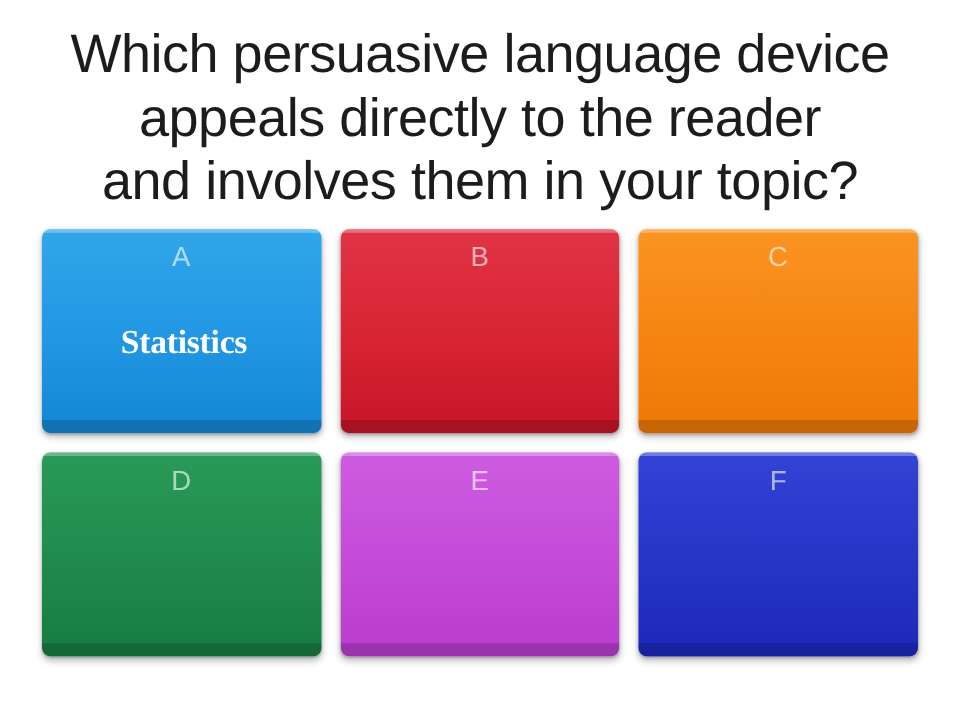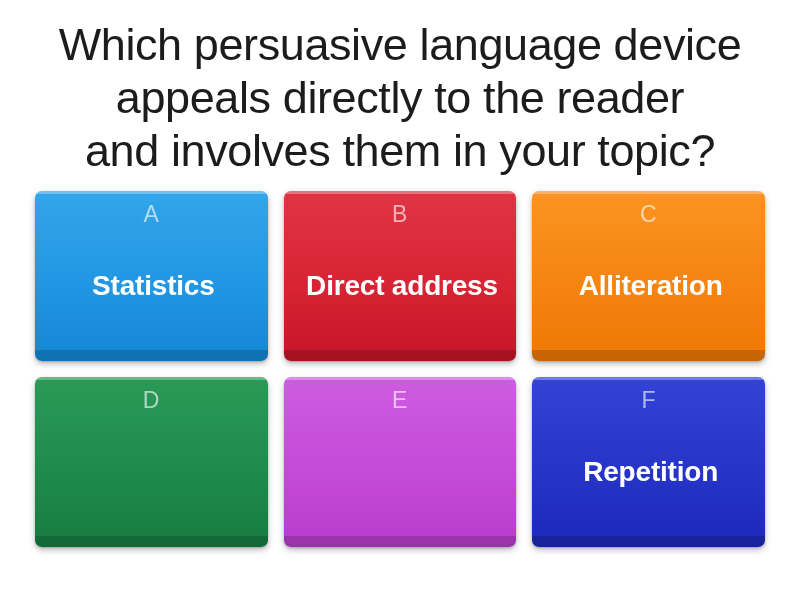--- a/index.html
+++ b/index.html
@@ -98,21 +98,21 @@
   .card-label {
     position: relative;
     z-index: 2;
     flex: 1;
     display: flex;
     align-items: center;
     justify-content: center;
     width: 100%;
     padding: 0 4px 14px 8px;
     box-sizing: border-box;
-    font-family: Liberation Sans, sans-serif;
+    font-family: Liberation Serif, serif;
     font-size: 28px;
     font-weight: 700;
     line-height: 1.1;
     color: #ffffff;
     text-align: center;
     letter-spacing: -0.2px;
   }
 
   
 </style>
@@ -129,35 +129,32 @@
 
   <div class="answer-grid">
 
     <div class="answer-card" style="background: linear-gradient(rgb(50, 166, 234) 0%, rgb(33, 150, 227) 55%, rgb(20, 135, 212) 100%);">
       <span class="card-letter">A</span>
       <span class="card-label">Statistics</span>
     </div>
 
     <div class="answer-card" style="background: linear-gradient(rgb(224, 52, 69) 0%, rgb(216, 36, 52) 55%, rgb(198, 21, 40) 100%);">
       <span class="card-letter">B</span>
-      <span class="card-label">Direct address</span>
     </div>
 
     <div class="answer-card" style="background: linear-gradient(rgb(251, 148, 34) 0%, rgb(245, 132, 16) 55%, rgb(238, 120, 5) 100%);">
       <span class="card-letter">C</span>
-      <span class="card-label">Alliteration</span>
     </div>
 
     <div class="answer-card" style="background: linear-gradient(rgb(42, 154, 88) 0%, rgb(31, 138, 76) 55%, rgb(23, 124, 65) 100%);">
       <span class="card-letter">D</span>
     </div>
 
     <div class="answer-card" style="background: linear-gradient(rgb(205, 92, 224) 0%, rgb(196, 74, 216) 55%, rgb(184, 60, 205) 100%);">
       <span class="card-letter">E</span>
     </div>
 
     <div class="answer-card" style="background: linear-gradient(rgb(51, 67, 214) 0%, rgb(38, 52, 200) 55%, rgb(28, 40, 187) 100%);">
       <span class="card-letter">F</span>
-      <span class="card-label">Repetition</span>
     </div>
 
   </div>
 </div>
 
 </body></html>

